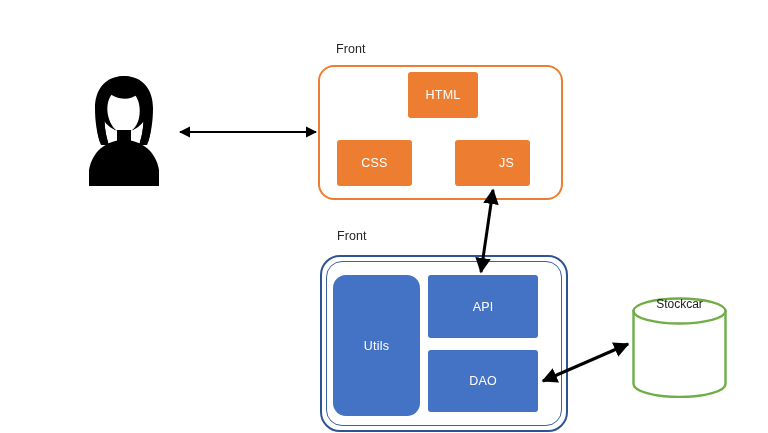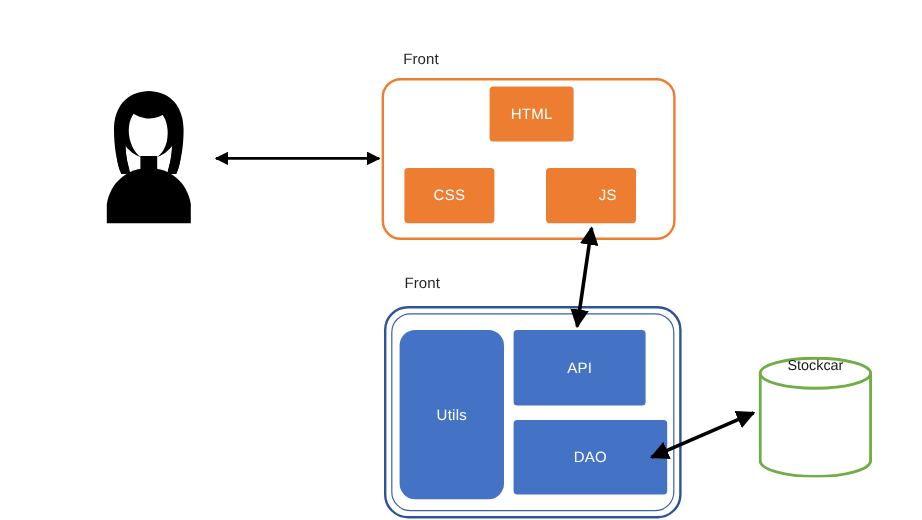--- a/index.html
+++ b/index.html
@@ -170,21 +170,21 @@
   <div class="back-box-inner"></div>
 
   <div class="node blue" style="left:428px; top:255px; width:110px; height:63px;">
     <span>API</span>
   </div>
 
   <div class="node blue tall" style="left:333px; top:255px; width:87px; height:141px;">
     <span>Utils</span>
   </div>
 
-  <div class="node blue" style="left:428px; top:330px; width:128px; height:62px;">
+  <div class="node blue" style="left:428px; top:330px; width:110px; height:62px;">
     <span>DAO</span>
   </div>
 
   <div class="cylinder">
     <svg viewBox="0 0 95 101" width="95" height="101" aria-hidden="true">
 
       <path d="M1.5 14 L1.5 87 A46 13 0 0 0 93.5 87 L93.5 14 Z" fill="#ffffff" stroke="#70AD47" stroke-width="2.4"></path>
 
       <ellipse cx="47.5" cy="14" rx="46" ry="12.5" fill="#ffffff" stroke="#70AD47" stroke-width="2.4"></ellipse>
     </svg>

